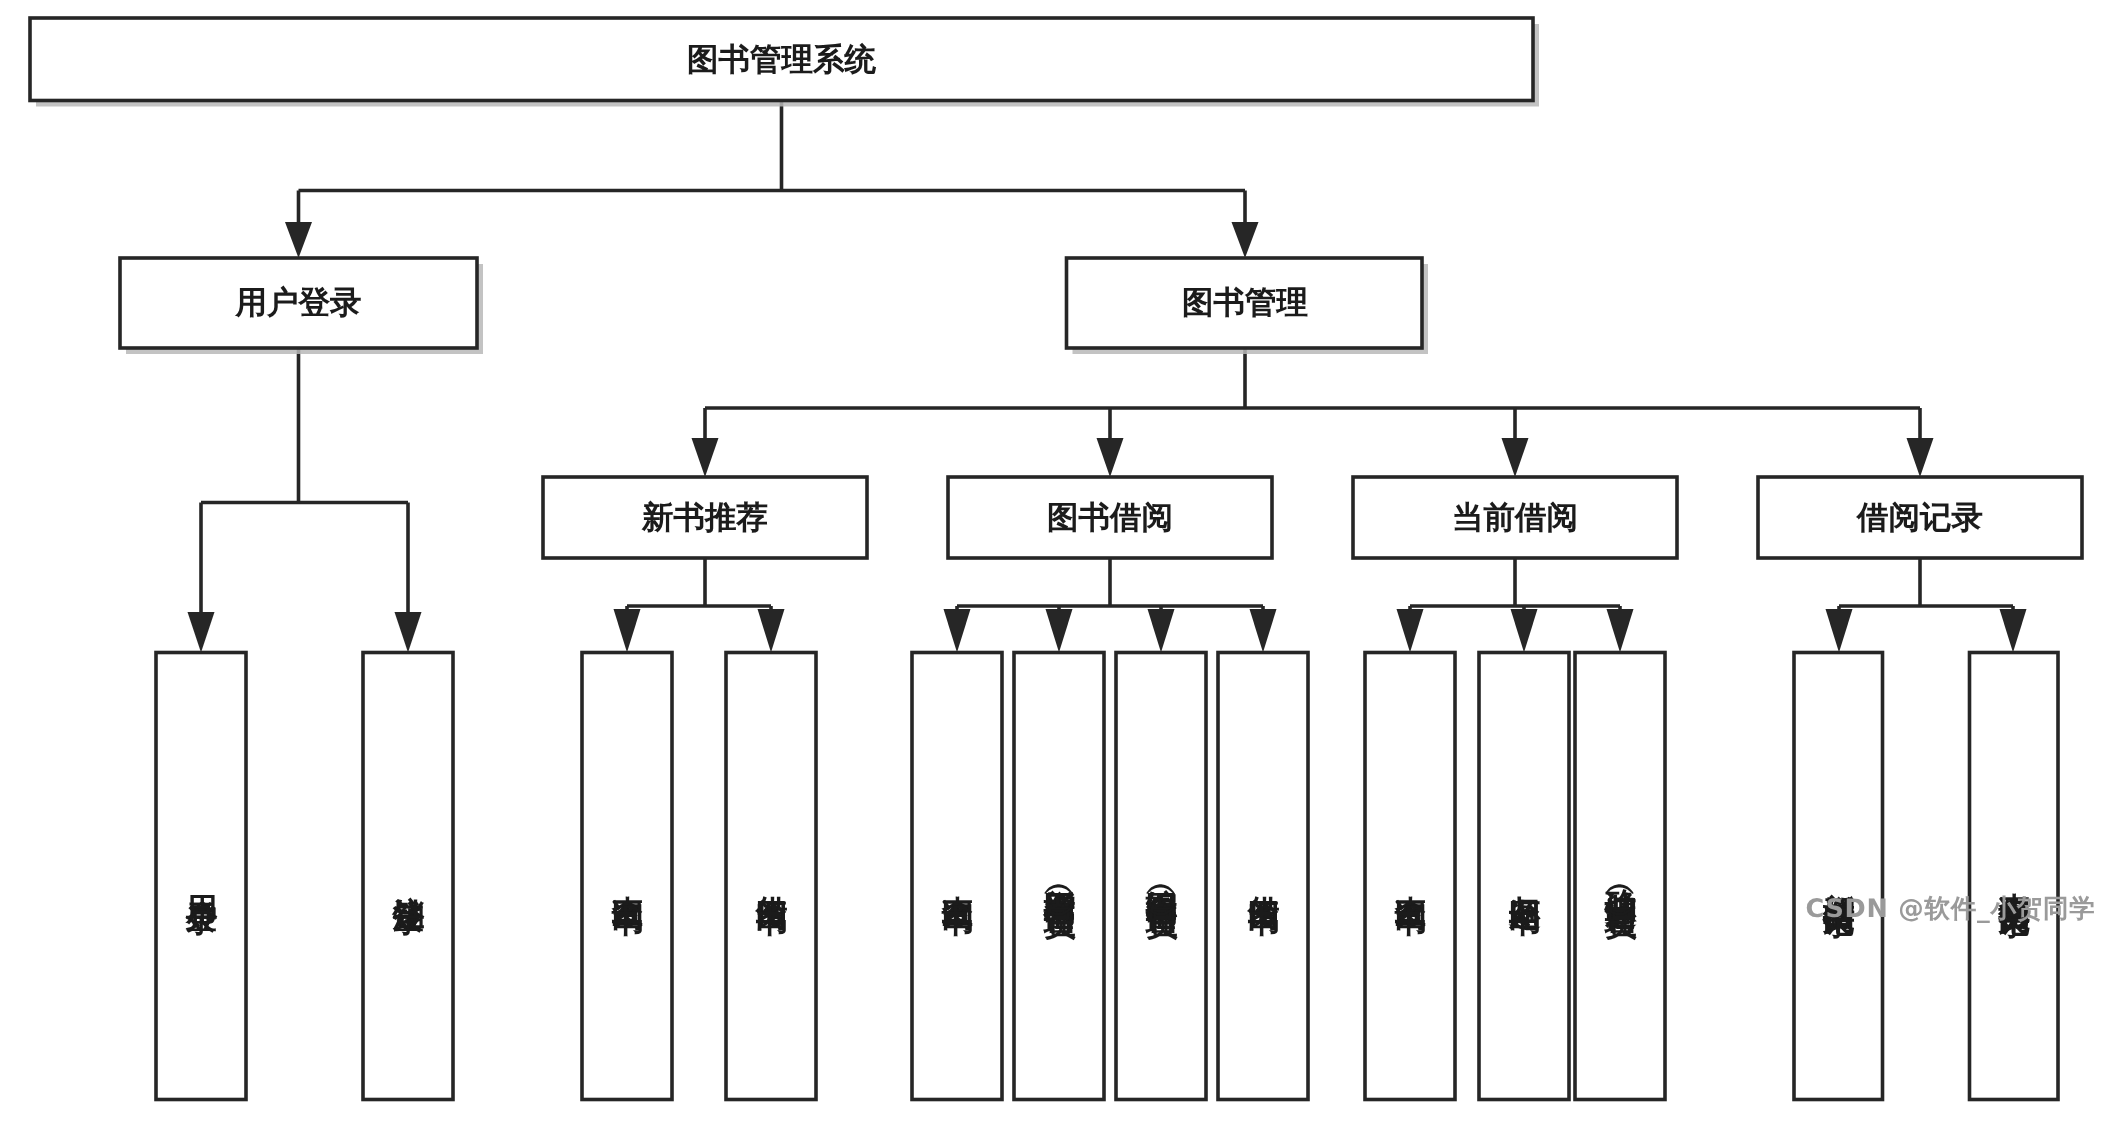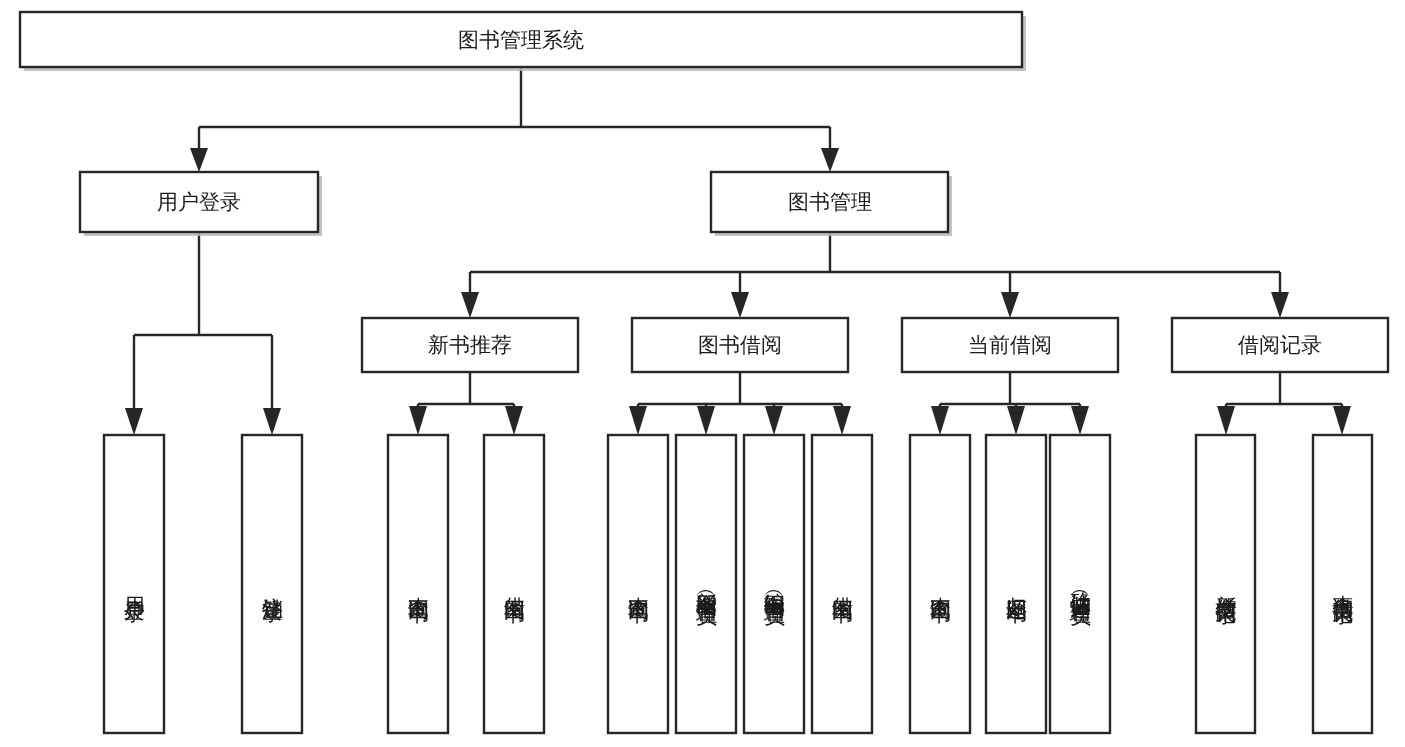--- a/index.html
+++ b/index.html
@@ -11,20 +11,21 @@
     width: 1405px;
     height: 747px;
     font-family: "DejaVu Sans", "Liberation Sans", sans-serif;
     overflow: hidden;
   }
   #diagram-root {
     position: relative;
     width: 1405px;
     height: 623px;
     background: #ffffff;
+    font-weight: bold;
   }
   svg.diagram-canvas {
     position: absolute;
     top: 0; left: 0;
     width: 1405px;
     height: 747px;
   }
   .node-box {
     fill: #ffffff;
     stroke: #262626;
@@ -273,14 +274,15 @@
     <span class="vlabel-text">确认归还（管理员）</span>
   </div>
 
   <div class="vlabel-wrap" style="left:1196px; top:435px; width:59px; height:298px;">
     <span class="vlabel-text">新增借阅记录</span>
   </div>
   <div class="vlabel-wrap" style="left:1313px; top:435px; width:59px; height:298px;">
     <span class="vlabel-text">查询借阅记录</span>
   </div>
 
+  <div class="watermark">CSDN @软件_小贺同学</div>
 
 </div>
 
 </body></html>

